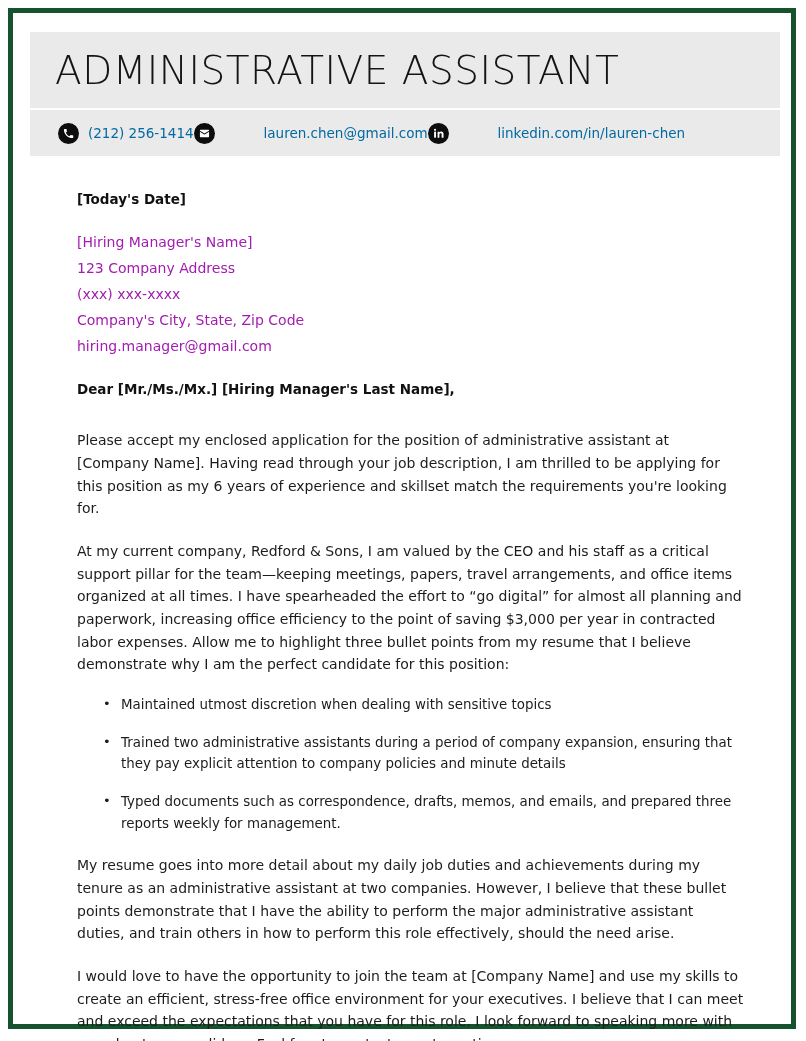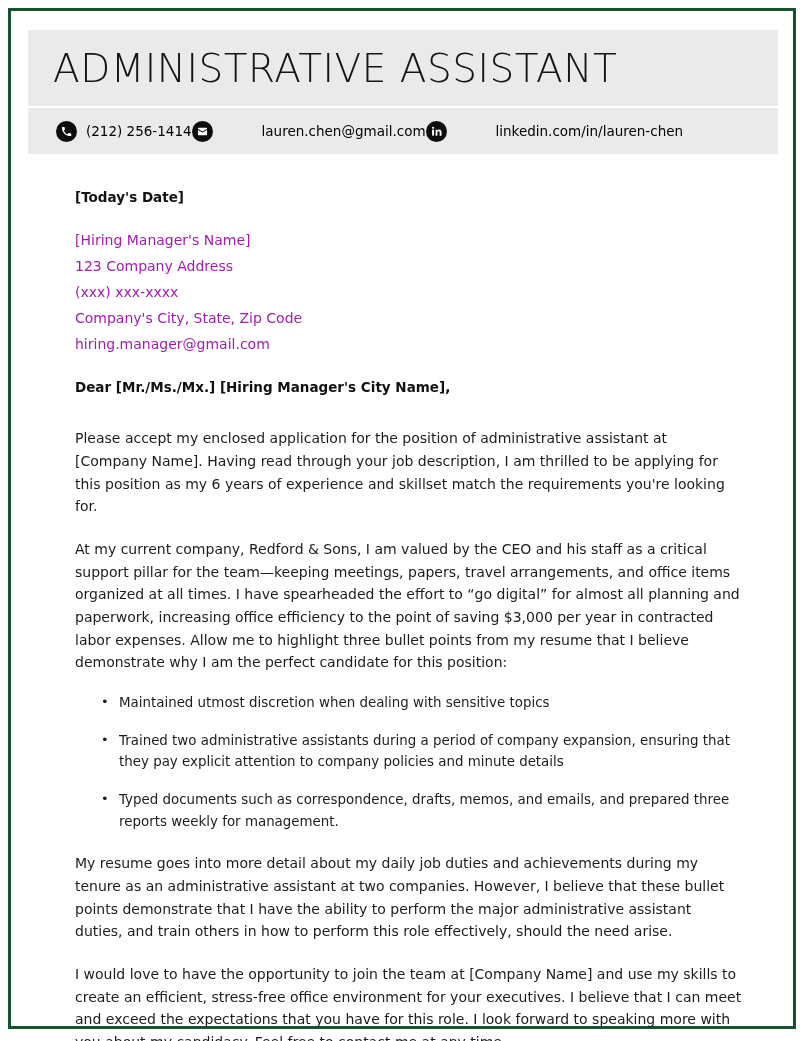--- a/index.html
+++ b/index.html
@@ -14,21 +14,21 @@
     overflow: hidden;
   }
 
   #page {
     position: absolute;
     left: 8px;
     top: 8px;
     width: 788px;
     height: 1021px;
     background: #ffffff;
-    border: 3px solid #14532d;
+    border: 5px solid #14532d;
     box-sizing: border-box;
   }
 
   
   #header-block {
     position: absolute;
     left: 17px;
     top: 19px;
     width: 750px;
   }
@@ -80,21 +80,21 @@
     background: #0d0d0d;
     display: inline-flex;
     align-items: center;
     justify-content: center;
     flex: 0 0 auto;
   }
   .c-icon svg { display: block; }
   .c-text {
     margin-left: 9px;
     font-size: 13.5px;
-    color: #000000;
+    color: #0369a1;
     font-family: "DejaVu Sans", sans-serif;
   }
 
   
   #letter-body {
     position: absolute;
     left: 64px;
     top: 178px;
     width: 668px;
     font-family: "DejaVu Sans", sans-serif;
@@ -211,21 +211,21 @@
     <div id="today-date">[Today's Date]</div>
 
     <div>
       <div class="recipient-line">[Hiring Manager's Name]</div>
       <div class="recipient-line">123 Company Address</div>
       <div class="recipient-line">(xxx) xxx-xxxx</div>
       <div class="recipient-line">Company's City, State, Zip Code</div>
       <div class="recipient-line">hiring.manager@gmail.com</div>
     </div>
 
-    <div id="salutation">Dear [Mr./Ms./Mx.] [Hiring Manager's City Name],</div>
+    <div id="salutation">Dear [Mr./Ms./Mx.] [Hiring Manager's Last Name],</div>
 
     <p class="para" id="para-1">Please accept my enclosed application for the position of administrative assistant at [Company Name]. Having read through your job description, I am thrilled to be applying for this position as my 6 years of experience and skillset match the requirements you're looking for.</p>
 
     <p class="para">At my current company, Redford &amp; Sons, I am valued by the CEO and his staff as a critical support pillar for the team—keeping meetings, papers, travel arrangements, and office items organized at all times. I have spearheaded the effort to “go digital” for almost all planning and paperwork, increasing office efficiency to the point of saving $3,000 per year in contracted labor expenses. Allow me to highlight three bullet points from my resume that I believe demonstrate why I am the perfect candidate for this position:</p>
 
     <ul id="bullet-list">
       <li>Maintained utmost discretion when dealing with sensitive topics</li>
       <li>Trained two administrative assistants during a period of company expansion, ensuring that they pay explicit attention to company policies and minute details</li>
       <li>Typed documents such as correspondence, drafts, memos, and emails, and prepared three reports weekly for management.</li>
     </ul>

